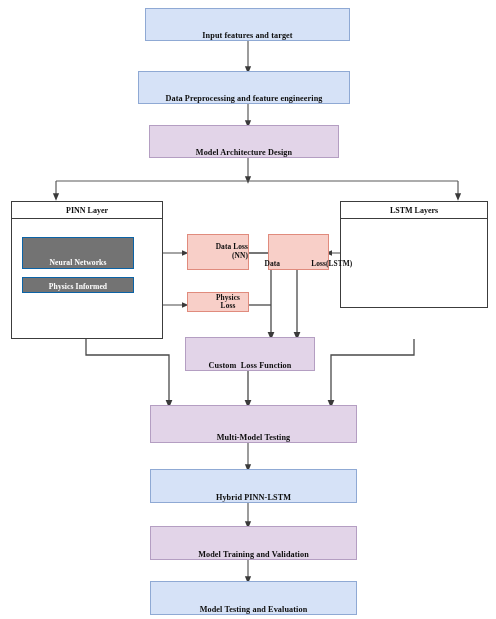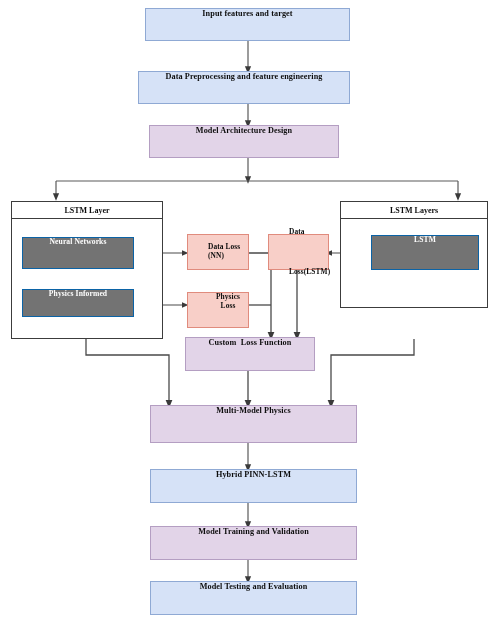--- a/index.html
+++ b/index.html
@@ -22,21 +22,21 @@
     left: 0;
     top: 0;
     width: 496px;
     height: 619px;
     pointer-events: none;
   }
   .node {
     position: absolute;
     box-sizing: border-box;
     display: flex;
-    align-items: flex-start;
+    align-items: flex-end;
     justify-content: center;
     text-align: center;
     font-weight: bold;
     line-height: 1.15;
     letter-spacing: 0.1px;
   }
   .n-blue {
     background: #d6e2f7;
     border: 1px solid #8fa9d4;
     color: #0d0d0d;
@@ -149,62 +149,59 @@
   <div class="node n-blue" style="left:138px; top:71px; width:212px; height:33px;">
     <span>Data Preprocessing and feature engineering</span>
   </div>
 
   <div class="node n-purple" style="left:149px; top:125px; width:190px; height:33px;">
     <span>Model Architecture Design</span>
   </div>
 
   <div class="container-box" style="left:11px; top:201px; width:152px; height:138px;">
     <div class="container-title">
-      <span>LSTM Layer</span>
+      <span>PINN Layer</span>
     </div>
   </div>
 
   <div class="node n-solidblue" style="left:22px; top:237px; width:112px; height:32px;">
     <span>Neural Networks</span>
   </div>
 
-  <div class="node n-solidblue" style="left:22px; top:289px; width:112px; height:28px;">
+  <div class="node n-solidblue" style="left:22px; top:277px; width:112px; height:16px;">
     <span>Physics Informed</span>
   </div>
 
   <div class="container-box" style="left:340px; top:201px; width:148px; height:107px;">
     <div class="container-title">
       <span>LSTM Layers</span>
     </div>
   </div>
 
-  <div class="node n-solidblue" style="left:371px; top:235px; width:108px; height:35px;">
-    <span>LSTM</span>
-  </div>
 
   <div class="node n-pink" style="left:187px; top:234px; width:62px; height:36px; flex-direction:column;">
     <span>Data Loss</span>
     <span>(NN)</span>
   </div>
 
-  <div class="node n-pink" style="left:187px; top:292px; width:62px; height:36px;">
+  <div class="node n-pink" style="left:187px; top:292px; width:62px; height:20px;">
     <span>Physics Loss</span>
   </div>
 
-  <div class="node n-pink" style="left:268px; top:234px; width:61px; height:36px; flex-direction:column;gap:31px;">
+  <div class="node n-pink" style="left:268px; top:234px; width:61px; height:36px; flex-direction:row;gap:31px;">
     <span>Data</span>
     <span>Loss(LSTM)</span>
   </div>
 
   <div class="node n-purple" style="left:185px; top:337px; width:130px; height:34px;">
     <span class="pre-space">Custom  Loss Function</span>
   </div>
 
   <div class="node n-purple" style="left:150px; top:405px; width:207px; height:38px;">
-    <span>Multi-Model Physics</span>
+    <span>Multi-Model Testing</span>
   </div>
 
   <div class="node n-purple" style="left:150px; top:526px; width:207px; height:34px;">
     <span>Model Training and Validation</span>
   </div>
 
   <div class="node n-blue" style="left:150px; top:469px; width:207px; height:34px;">
     <span>Hybrid PINN-LSTM</span>
   </div>
 

